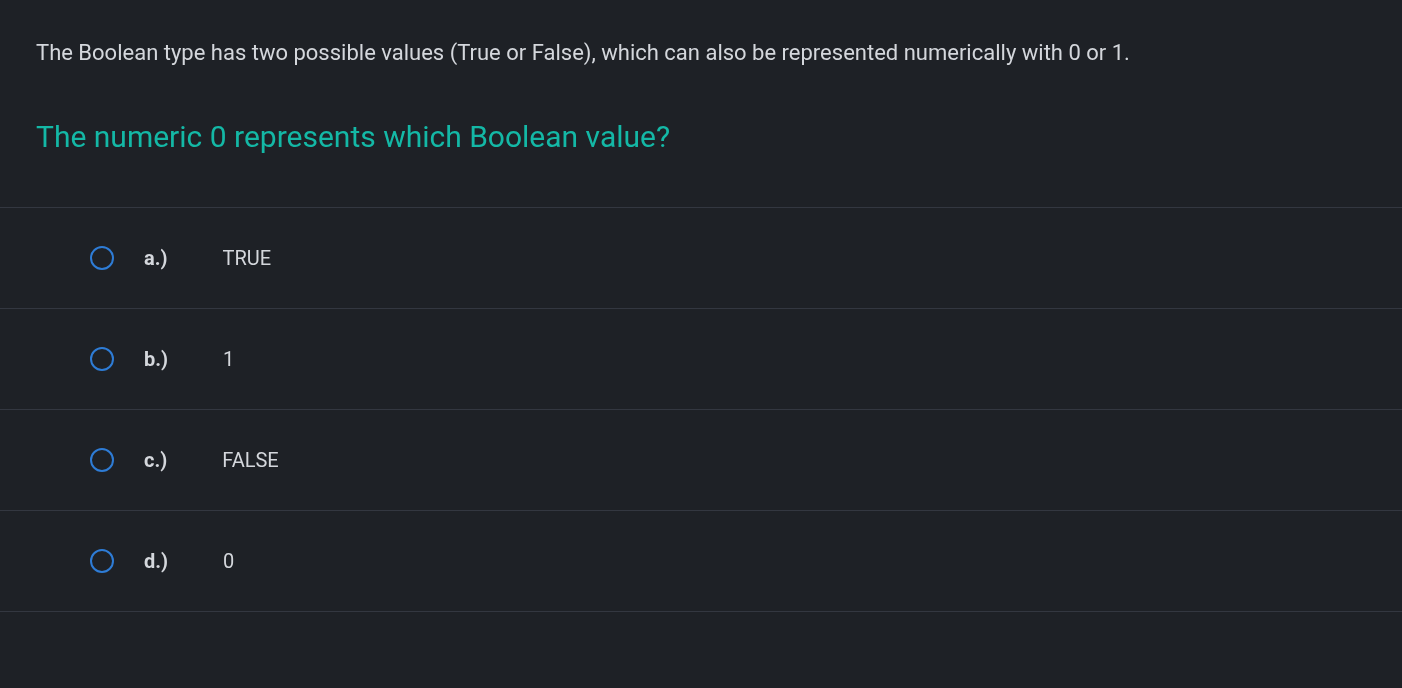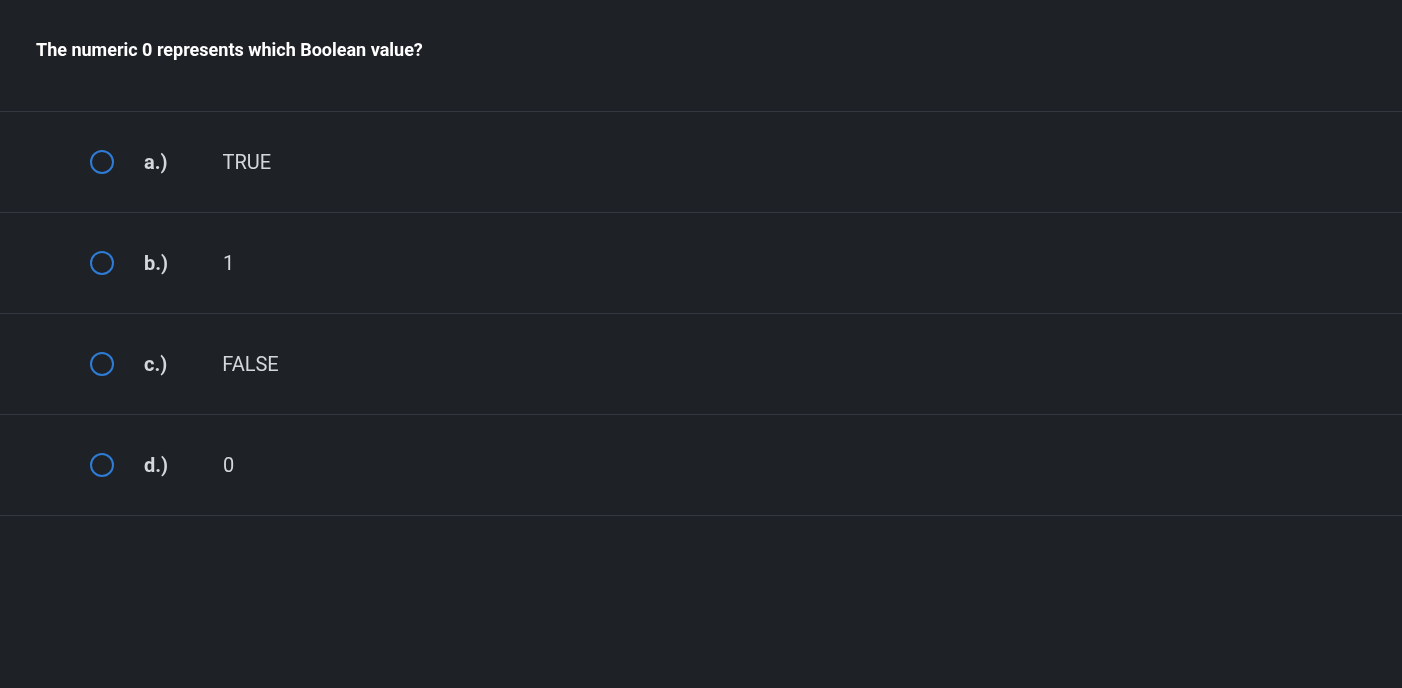--- a/index.html
+++ b/index.html
@@ -19,24 +19,24 @@
       padding: 36px 36px 48px 36px;
     }
     .question-text {
       font-size: 22px;
       line-height: 1.55;
       color: #d4d7dc;
       font-weight: 400;
       margin-bottom: 44px;
     }
     .question-prompt {
-      font-size: 18px;
+      font-size: 30px;
       line-height: 1.5;
-      color: #ffffff;
-      font-weight: 700;
+      color: #14b8a6;
+      font-weight: 400;
     }
     .options-container {
       width: 100%;
     }
     .option-row {
       display: flex;
       align-items: center;
       padding: 38px 36px 38px 90px;
       border-top: 1px solid #333740;
       cursor: pointer;
@@ -65,20 +65,21 @@
     }
     .option-text {
       font-weight: 400;
       margin-left: 45px;
     }
   </style>
 </head>
 <body>
 
 <div class="question-section">
+  <p class="question-text">The Boolean type has two possible values (True or False), which can also be represented numerically with 0 or 1.</p>
   <p class="question-prompt">The numeric 0 represents which Boolean value?</p>
 </div>
 
 <div class="options-container">
   <div class="option-row">
     <div class="radio-circle"></div>
     <div class="option-label">
       <span class="option-letter">a.)</span>
       <span class="option-text">TRUE</span>
     </div>

